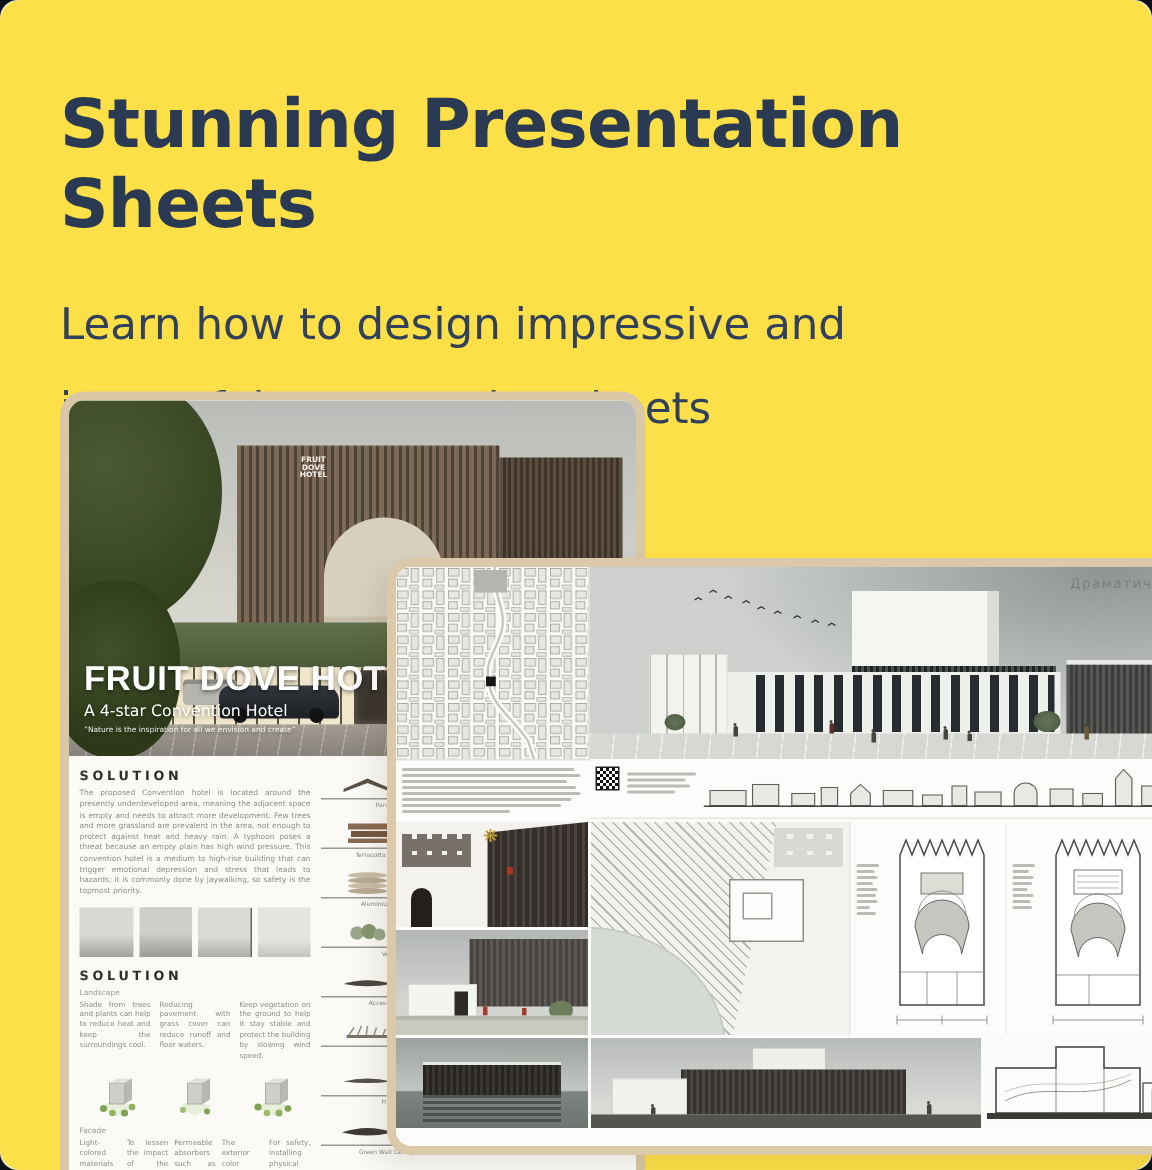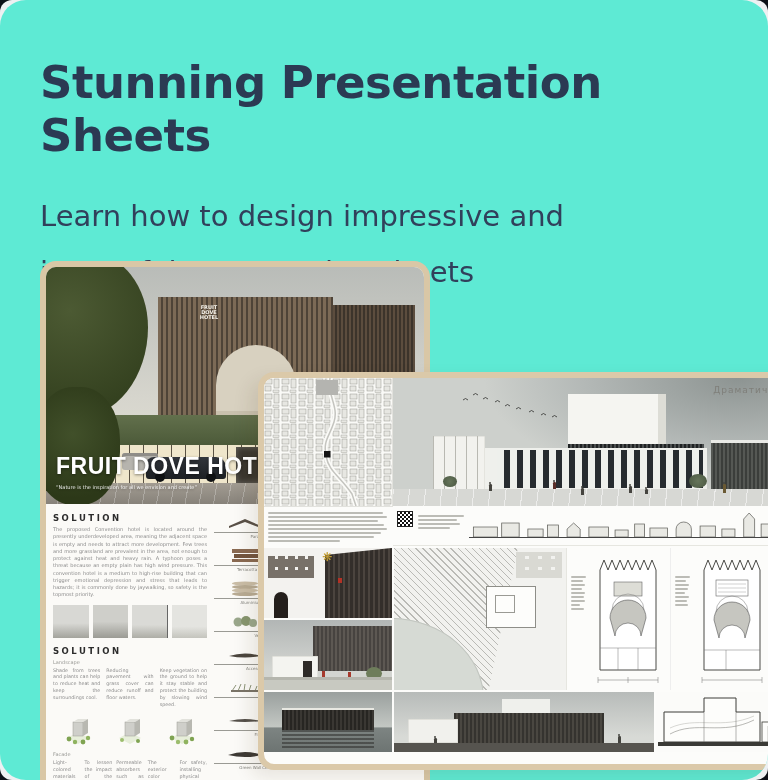--- a/index.html
+++ b/index.html
@@ -2,21 +2,21 @@
 <html><head>
 <meta charset="utf-8">
 <style>
   html,body{margin:0;padding:0;}
   body{
     width:768px;height:780px;position:relative;overflow:hidden;
     background:#0c1017;
     font-family:"DejaVu Sans","Liberation Sans",sans-serif;
   }
   .white-frame{position:absolute;inset:0;border-radius:12px;background:#eef0f2;}
-  .card{position:absolute;inset:0;border-radius:26px;background:#5eead4;overflow:hidden;}
+  .card{position:absolute;inset:0;border-radius:14px;background:#fde047;overflow:hidden;}
 
   
   .hero{position:absolute;left:40px;top:56px;width:700px;}
   .hero h1{
     margin:0;font-size:45px;font-weight:800;letter-spacing:-.5px;
     color:#2b3a53;font-family:"DejaVu Sans","Liberation Sans",sans-serif;
   }
   .hero p{
     margin:26px 0 0 0;font-size:29px;font-weight:400;line-height:56px;
     color:#31405b;width:640px;
@@ -190,20 +190,21 @@
       <div class="hs-colonnade"></div>
       <div class="hs-entry"></div>
       <div class="hs-ground"></div>
       <div class="hs-tree"></div>
       <div class="hs-tree2"></div>
       <div class="hs-palm"></div>
       <div class="hs-van"></div>
       <div class="hs-car"></div>
       <div class="hs-caption">
         <h2>FRUIT DOVE HOTEL</h2>
+        <h3>A 4-star Convention Hotel</h3>
         <div class="quote">“Nature is the inspiration for all we envision and create”</div>
       </div>
     </div>
 
     <div class="hs-body">
       <div class="hs-main">
         <p class="hs-h">SOLUTION</p>
         <p class="hs-para microtext">The proposed Convention hotel is located around the presently underdeveloped area, meaning the adjacent space is empty and needs to attract more development. Few trees and more grassland are prevalent in the area, not enough to protect against heat and heavy rain. A typhoon poses a threat because an empty plain has high wind pressure. This convention hotel is a medium to high-rise building that can trigger emotional depression and stress that leads to hazards; it is commonly done by jaywalking, so safety is the topmost priority.</p>
         <div class="hs-photos">
           <div class="ph1"></div>

